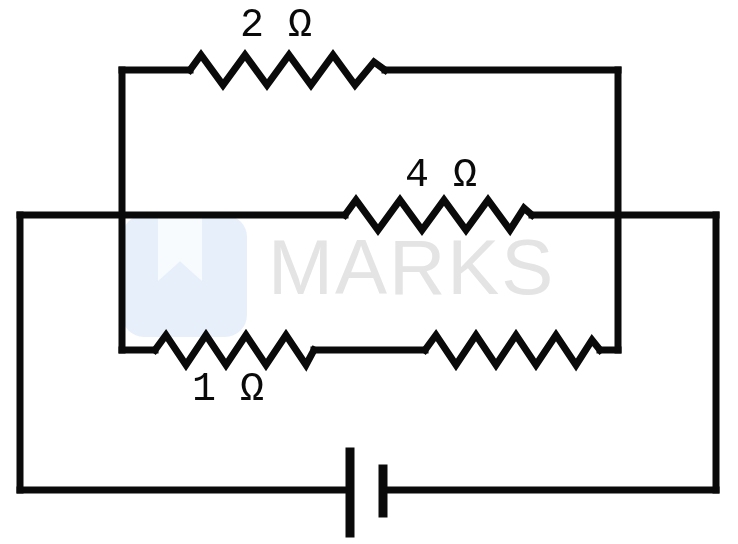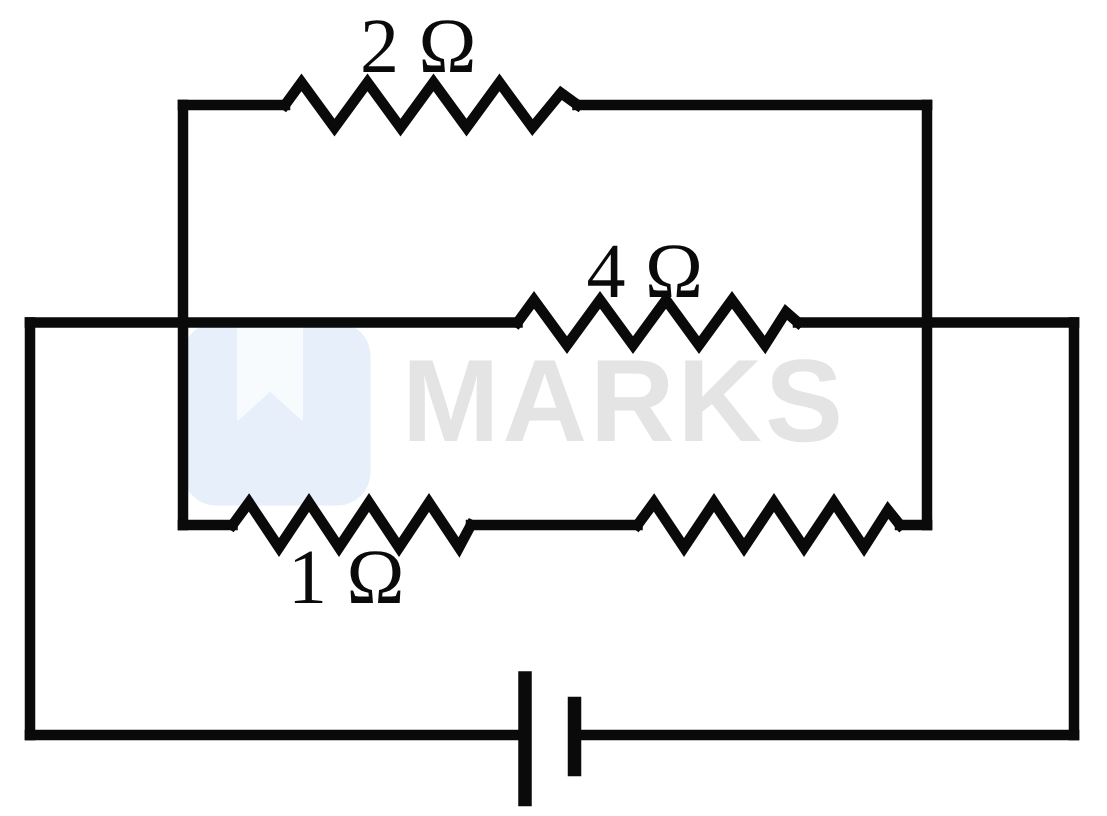--- a/index.html
+++ b/index.html
@@ -50,37 +50,37 @@
     height: 66px;
     background: #f7fbfe;
     clip-path: polygon(0 0, 100% 0, 100% 100%, 50% 70%, 0 100%);
   }
   .wm-text {
     position: absolute;
     left: 268px;
     top: 228px;
     font-family: "Liberation Sans", sans-serif;
     font-size: 78px;
-    font-weight: bold;
+    font-weight: normal;
     letter-spacing: 2px;
     color: #e4e4e4;
     line-height: 1;
     white-space: nowrap;
   }
   .label {
     position: absolute;
-    font-family: Liberation Serif, serif;
-    font-size: 52px;
+    font-family: Liberation Mono, monospace;
+    font-size: 40px;
     color: #0a0a0a;
     white-space: nowrap;
     line-height: 1;
   }
   #label-r-top    { left: 240px; top: 6px;   }
-  #label-r-mid    { left: 391px; top: 156px; }
-  #label-r-bl     { left: 192px; top: 360px; }
+  #label-r-mid    { left: 405px; top: 156px; }
+  #label-r-bl     { left: 192px; top: 370px; }
   #label-r-br     { left: 474px; top: 370px; }
 </style>
 </head>
 <body>
 
 <div id="canvas">
 
   <div class="watermark-layer">
     <div class="wm-logo">
       <div class="wm-bookmark"></div>

